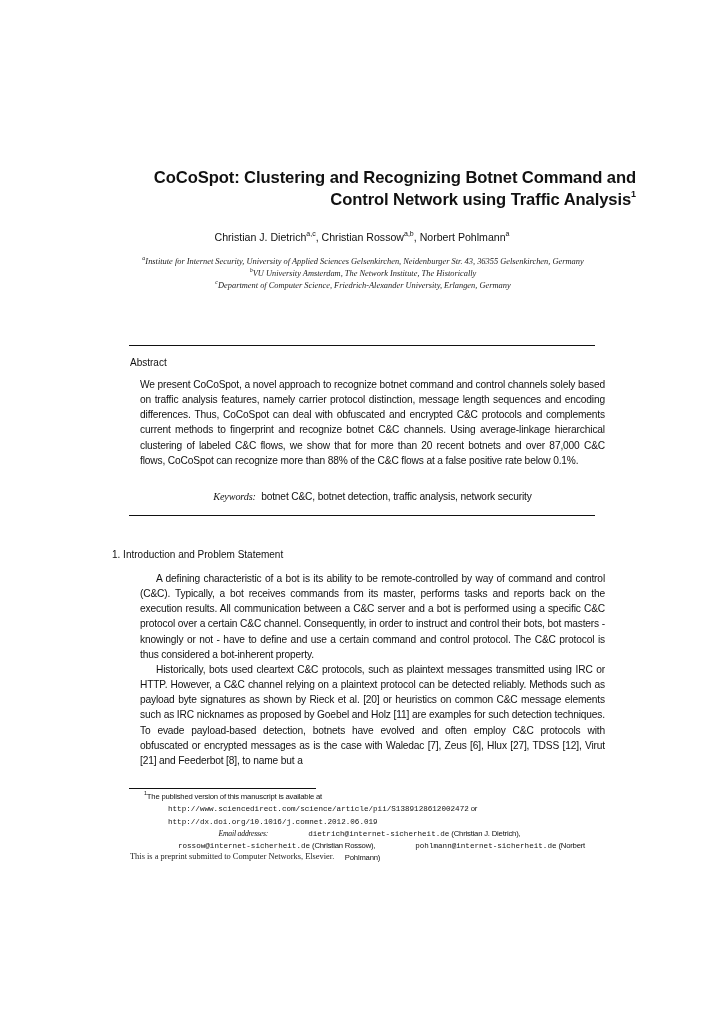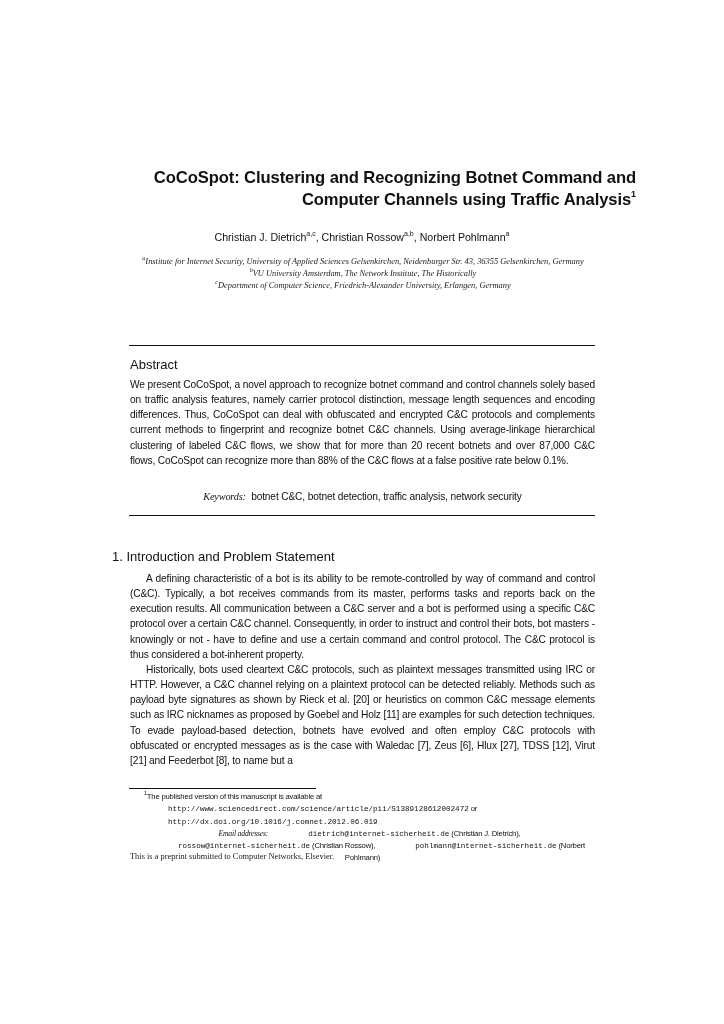--- a/index.html
+++ b/index.html
@@ -6,38 +6,38 @@
   body { width: 724px; height: 1024px; position: relative; overflow: hidden; color: #1a1a1a;
          font-family: "Liberation Sans", sans-serif; }
   .abs { position: absolute; }
   .title { left: 112px; width: 524px; top: 167px; text-align: right; font-size: 16.6px; line-height: 22px; color: #111; letter-spacing: -0.1px; font-weight: bold; }
   .title sup { font-size: 9px; vertical-align: 8px; line-height: 0; }
   .authors { left: 100px; width: 524px; top: 231px; text-align: center; font-size: 10.6px; color: #111; }
   .authors sup { font-size: 7px; vertical-align: 5px; line-height: 0; }
   .affils { left: 130px; width: 466px; top: 256px; text-align: center; font-family: "Liberation Serif", serif; font-style: italic; font-size: 8.4px; line-height: 12px; color: #222; }
   .affils sup { font-size: 6px; vertical-align: 4px; line-height: 0; }
   .rule { background: #111; height: 1px; }
-  .section { font-size: 13px; color: #111; }
-  .para { left: 130px; width: 465px; font-size: 10.2px; line-height: 15.15px; text-align: justify; color: #111; letter-spacing: -0.15px; }
+  .section { font-size: 10px; color: #111; }
+  .para { left: 140px; width: 465px; font-size: 10.2px; line-height: 15.15px; text-align: justify; color: #111; letter-spacing: -0.15px; }
   .para p { margin: 0; }
   .indent { text-indent: 16px; }
   .kw-label { font-family: "Liberation Serif", serif; font-style: italic; }
   .fn { left: 130px; width: 465px; font-size: 7.7px; line-height: 12.3px; color: #111; letter-spacing: -0.2px; }
   .fn p { margin: 0; }
   .fn sup { font-size: 5.5px; vertical-align: 4px; line-height: 0; }
   .mono { font-family: "Liberation Mono", monospace; font-size: 7.6px; letter-spacing: 0; margin-left: 38px; }
   .serif-it { font-family: "Liberation Serif", serif; font-style: italic; }
   .preprint { left: 130px; top: 852px; font-family: "Liberation Serif", serif; font-size: 8.4px; color: #222; }
 </style>
 </head>
 <body>
 
 <div class="abs title">
   <div>CoCoSpot: Clustering and Recognizing Botnet Command and</div>
-  <div><span>Computer Channels using Traffic Analysis</span><sup>1</sup></div>
+  <div><span>Control Network using Traffic Analysis</span><sup>1</sup></div>
 </div>
 
 <div class="abs authors">
   <span><span>Christian J. Dietrich</span><sup>a,c</sup><span>, </span></span><span><span>Christian Rossow</span><sup>a,b</sup><span>, </span></span><span><span>Norbert Pohlmann</span><sup>a</sup></span>
 </div>
 
 <div class="abs affils">
   <div><sup>a</sup><span>Institute for Internet Security, University of Applied Sciences Gelsenkirchen, Neidenburger Str. 43, 36355 Gelsenkirchen, Germany</span></div>
   <div><sup>b</sup><span>VU University Amsterdam, The Network Institute, The Historically</span></div>
   <div><sup>c</sup><span>Department of Computer Science, Friedrich-Alexander University, Erlangen, Germany</span></div>

